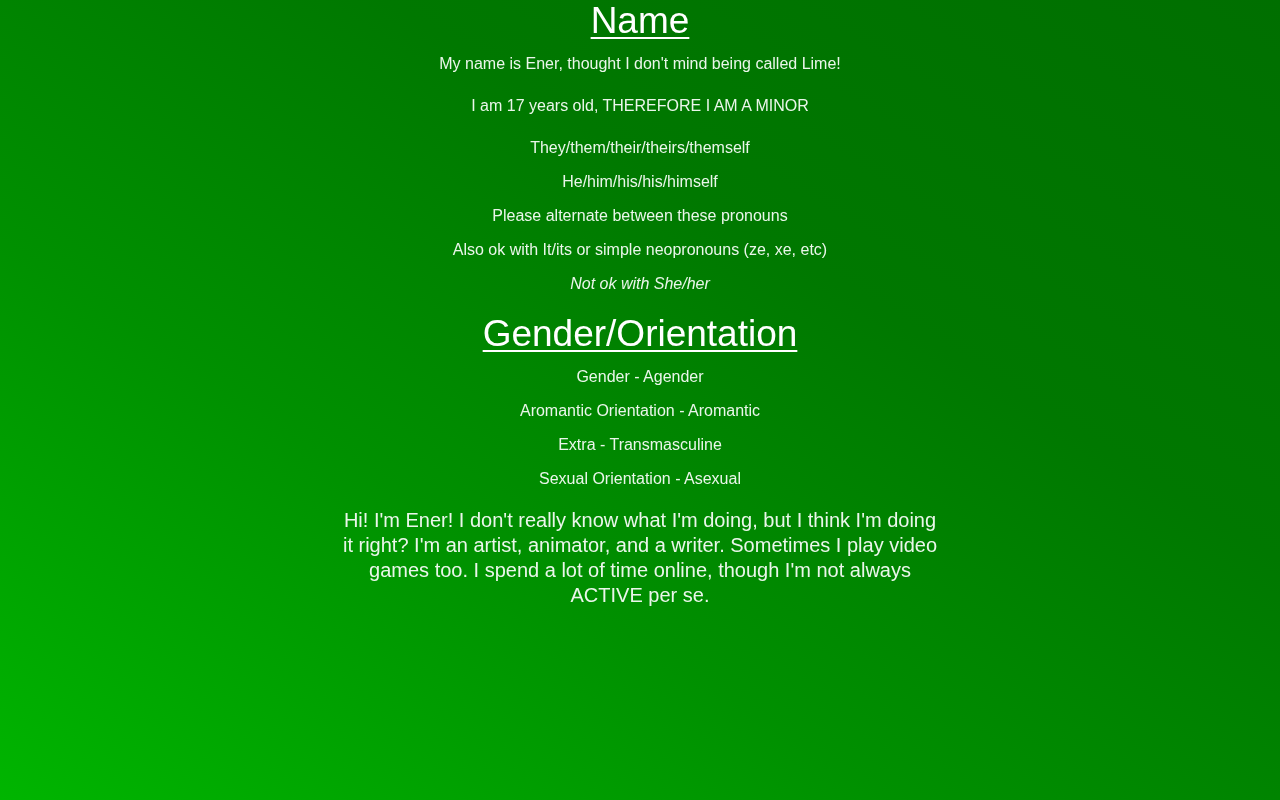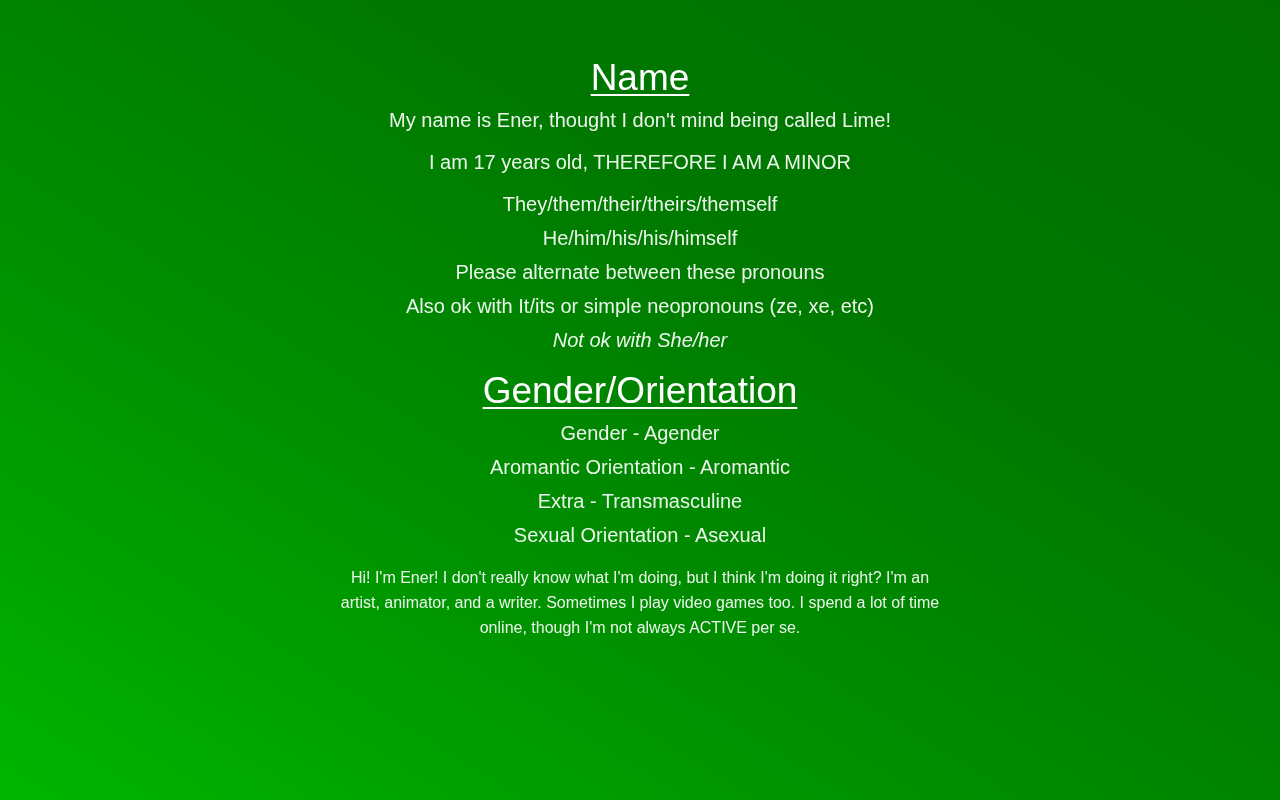--- a/index.html
+++ b/index.html
@@ -11,45 +11,44 @@
     }
     body {
       background: linear-gradient(to top right, #00b500 0%, #009000 35%, #007800 65%, #006f00 100%);
       font-family: "Liberation Sans", sans-serif;
       color: #eaf6ea;
       text-align: center;
     }
     .page {
       width: 600px;
       margin: 0 auto;
-      padding-top: 57px;
     }
     h2 {
       font-family: "Liberation Sans", sans-serif;
       font-weight: normal;
       font-size: 37px;
       line-height: 42px;
       margin: 0 0 8px 0;
       color: #ffffff;
       text-decoration: underline;
       text-decoration-thickness: 2px;
       text-underline-offset: 4px;
     }
     .section {
       margin-bottom: 17px;
     }
     .line {
-      font-size: 20px;
+      font-size: 16px;
       line-height: 25px;
       margin: 9px;
     }
     .italic { }
     .bold-italic { font-style: italic; font-weight: normal; }
     .para {
-      font-size: 16px;
+      font-size: 20px;
       line-height: 25px;
       margin: 0;
     }
   </style>
 </head>
 <body>
 
 <div class="page">
 
   <div class="section">

